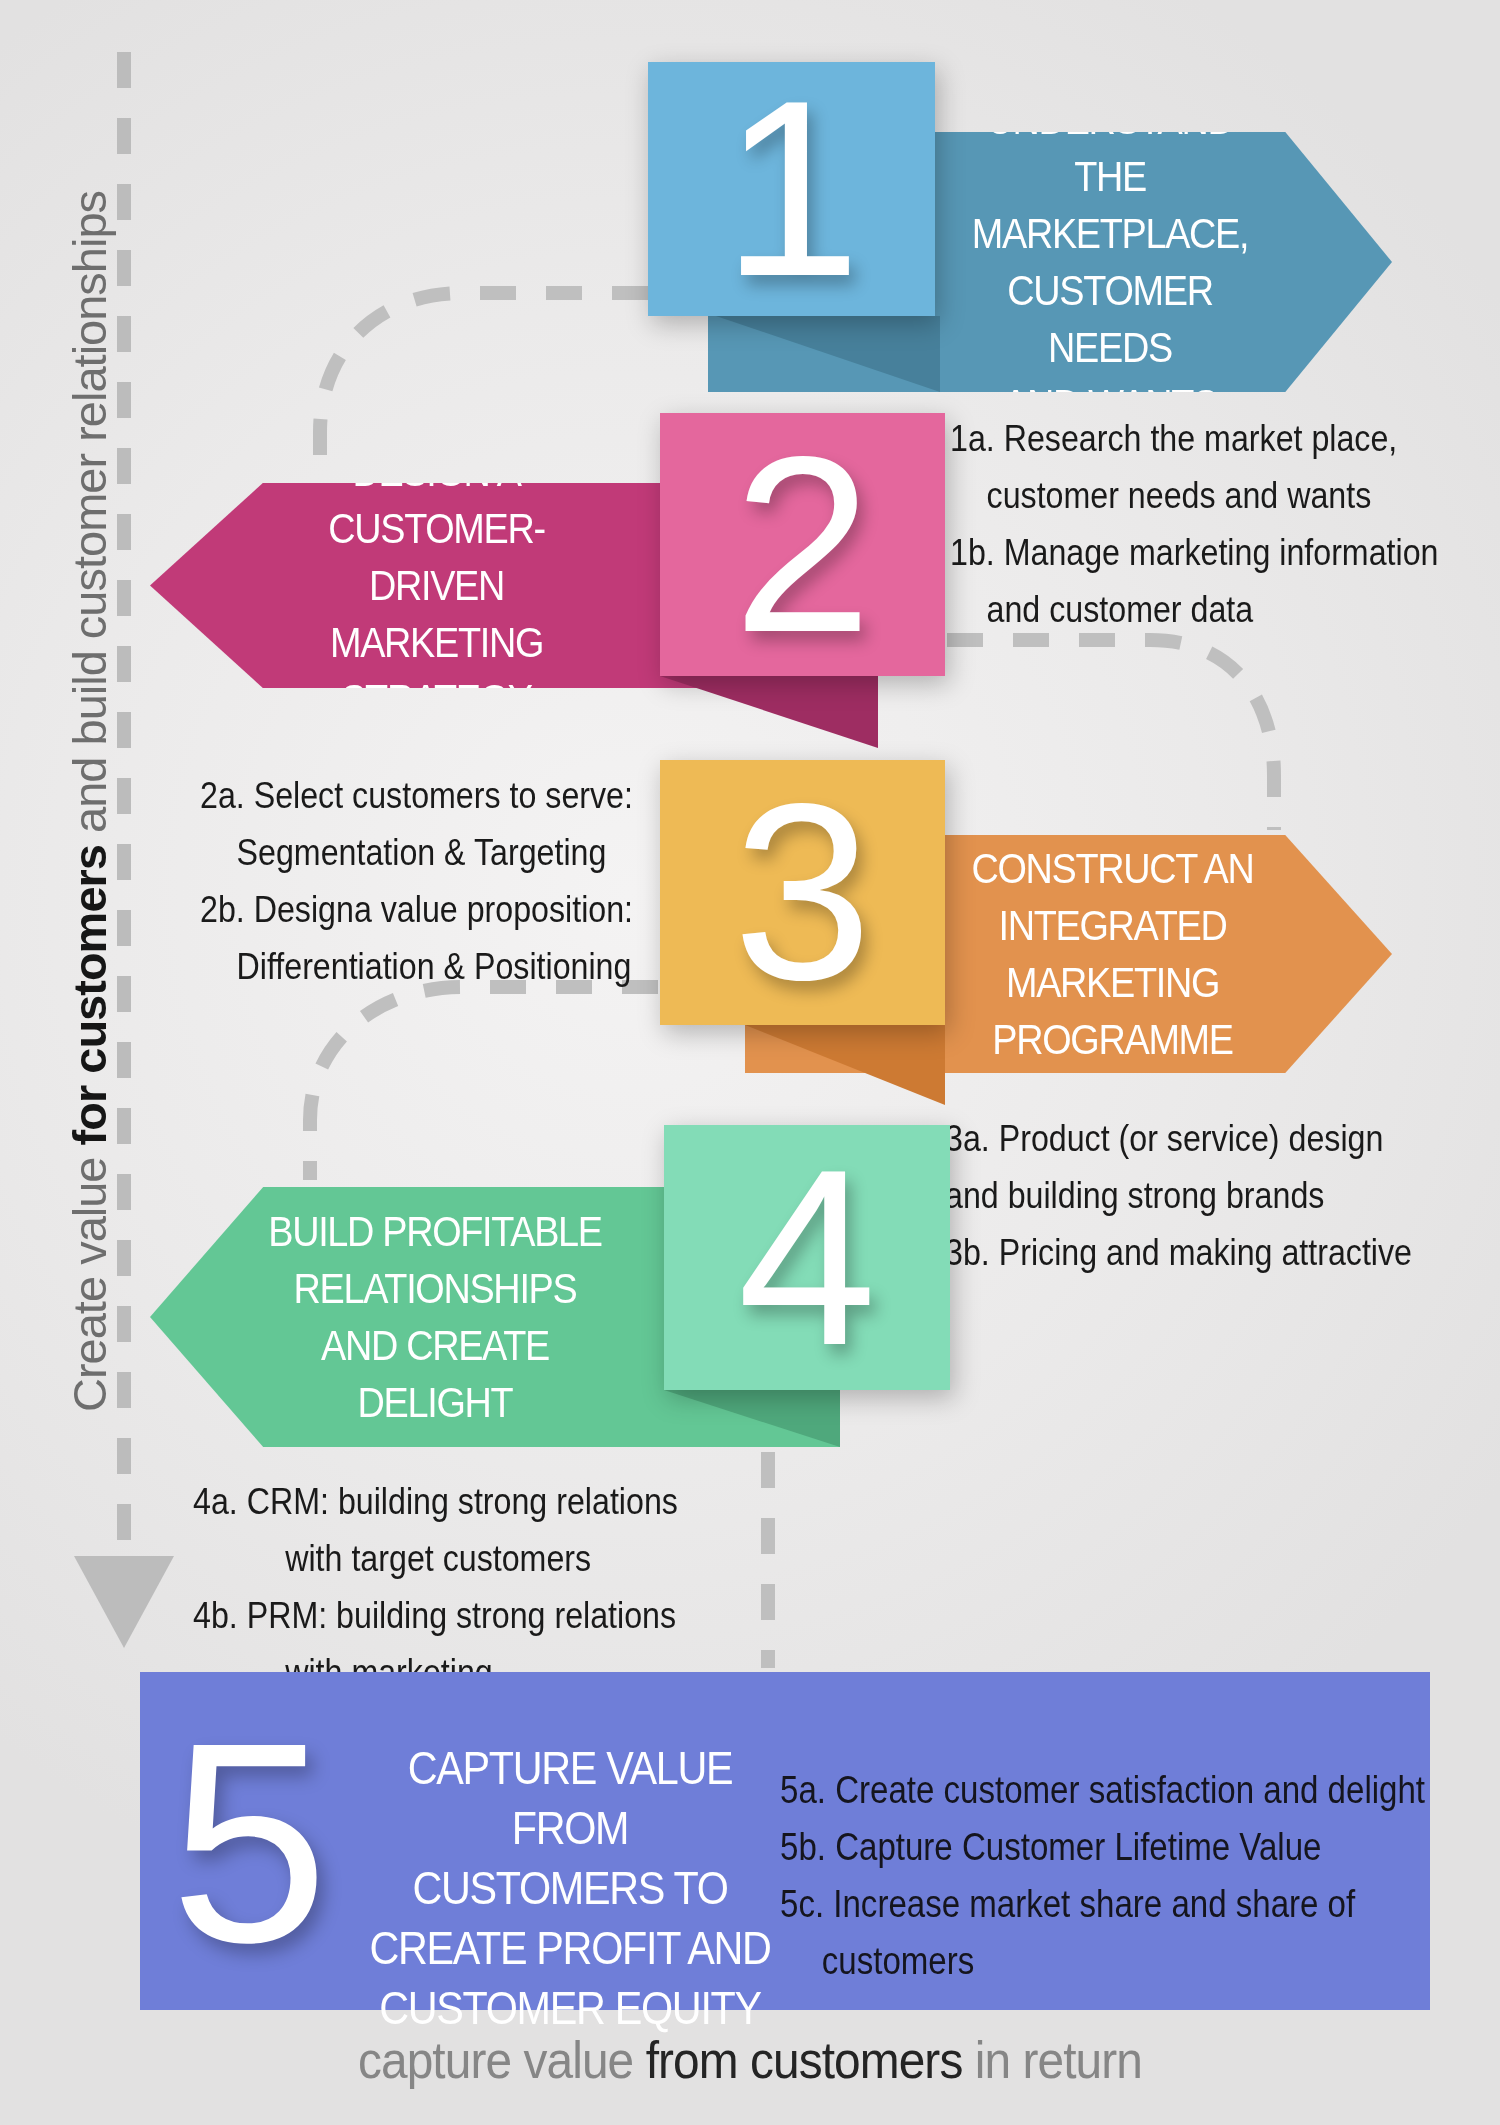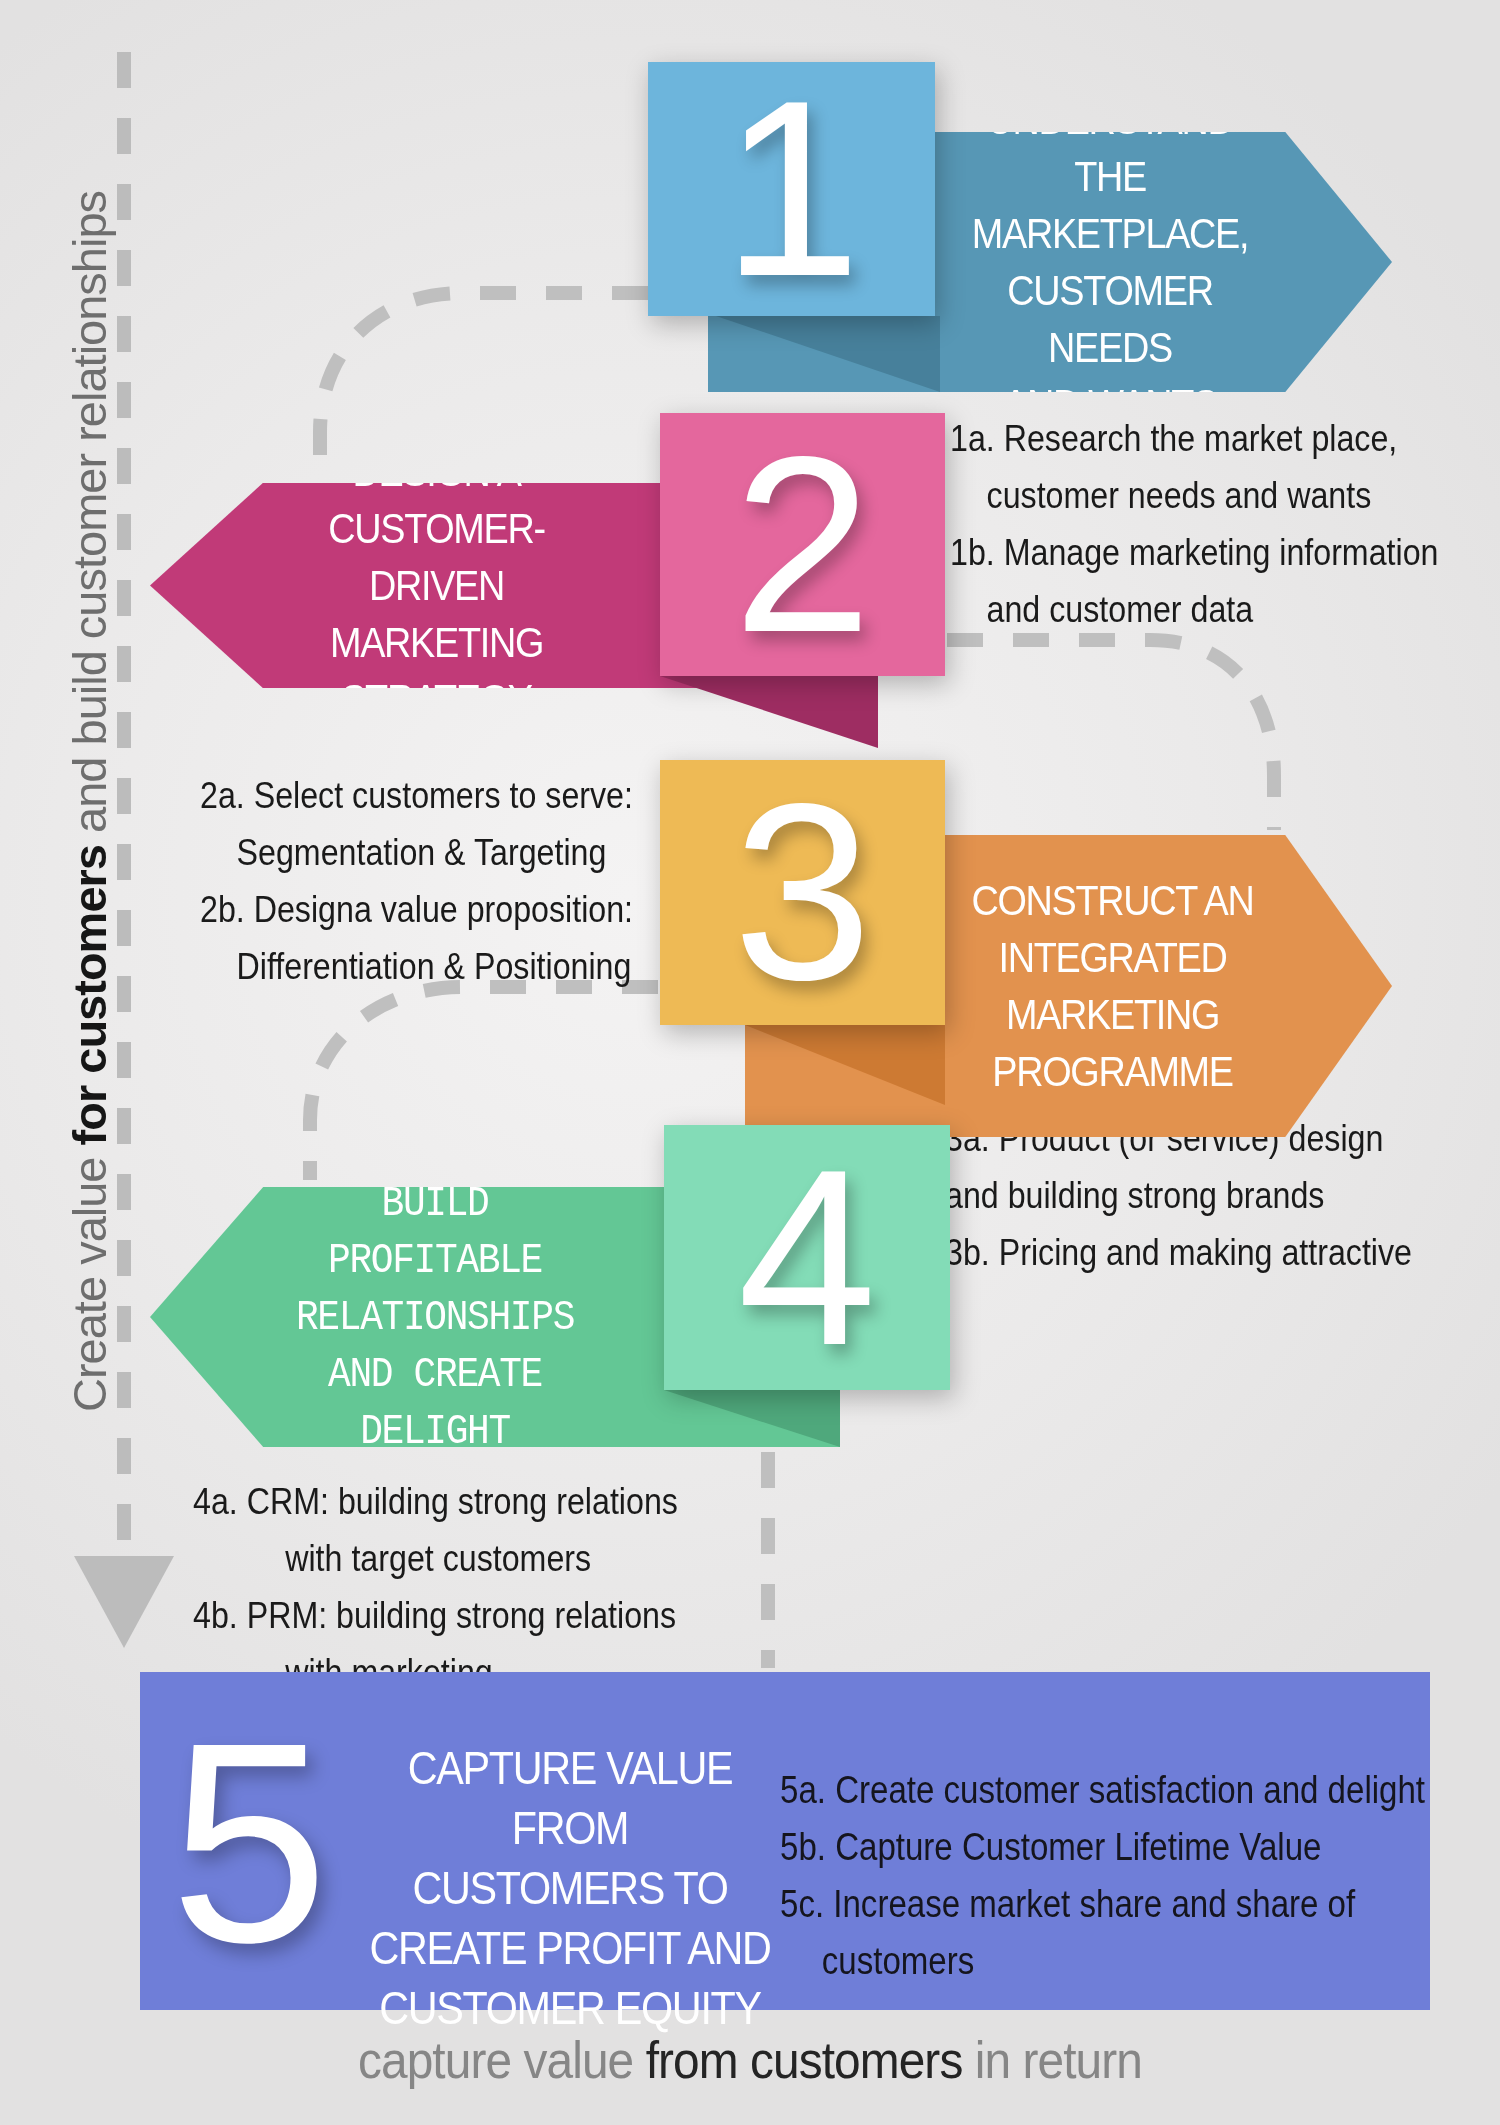--- a/index.html
+++ b/index.html
@@ -28,24 +28,24 @@
   .s1{left:648px;top:62px;width:287px;height:254px;background:#6db5dc;}
   .s2{left:660px;top:413px;width:285px;height:263px;background:#e4679d;}
   .s3{left:660px;top:760px;width:285px;height:265px;background:#eeba55;}
   .s4{left:664px;top:1125px;width:286px;height:265px;background:#83dcb7;}
   
   .banner{position:absolute;z-index:1;}
   .b1{left:708px;top:132px;width:684px;height:260px;background:#5797b5;
     clip-path:polygon(0 0,84.4% 0,100% 50%,84.4% 100%,0 100%);}
   .b2{left:150px;top:483px;width:728px;height:205px;background:#c13a78;
     clip-path:polygon(100% 0,15.5% 0,0 50%,15.5% 100%,100% 100%);}
-  .b3{left:745px;top:835px;width:647px;height:302px;background:#e2924e;
+  .b3{left:745px;top:835px;width:647px;height:238px;background:#e2924e;
     clip-path:polygon(0 0,83.5% 0,100% 50%,83.5% 100%,0 100%);}
   .b4{left:150px;top:1187px;width:690px;height:260px;background:#63c795;
-    clip-path:polygon(100% 0,16.4% 0,0 50%,16.4% 100%,100% 100%);font-family:Liberation Mono, monospace;}
+    clip-path:polygon(100% 0,16.4% 0,0 50%,16.4% 100%,100% 100%);}
   .btext{position:absolute;top:0;bottom:0;display:flex;flex-direction:column;
     justify-content:center;text-align:center;color:#fff;font-size:43px;line-height:57px;
     letter-spacing:-1.5px;transform:scaleX(.88);}
   .bt1{left:232px;right:112px;}
   .bt2{left:95px;right:250px;}
   .bt3{left:200px;right:112px;}
   .bt4{left:95px;right:215px;}
   
   .fold{position:absolute;z-index:2;clip-path:polygon(0 0,100% 0,100% 100%);}
   .f1{left:716px;top:316px;width:224px;height:76px;background:#47809b;}

